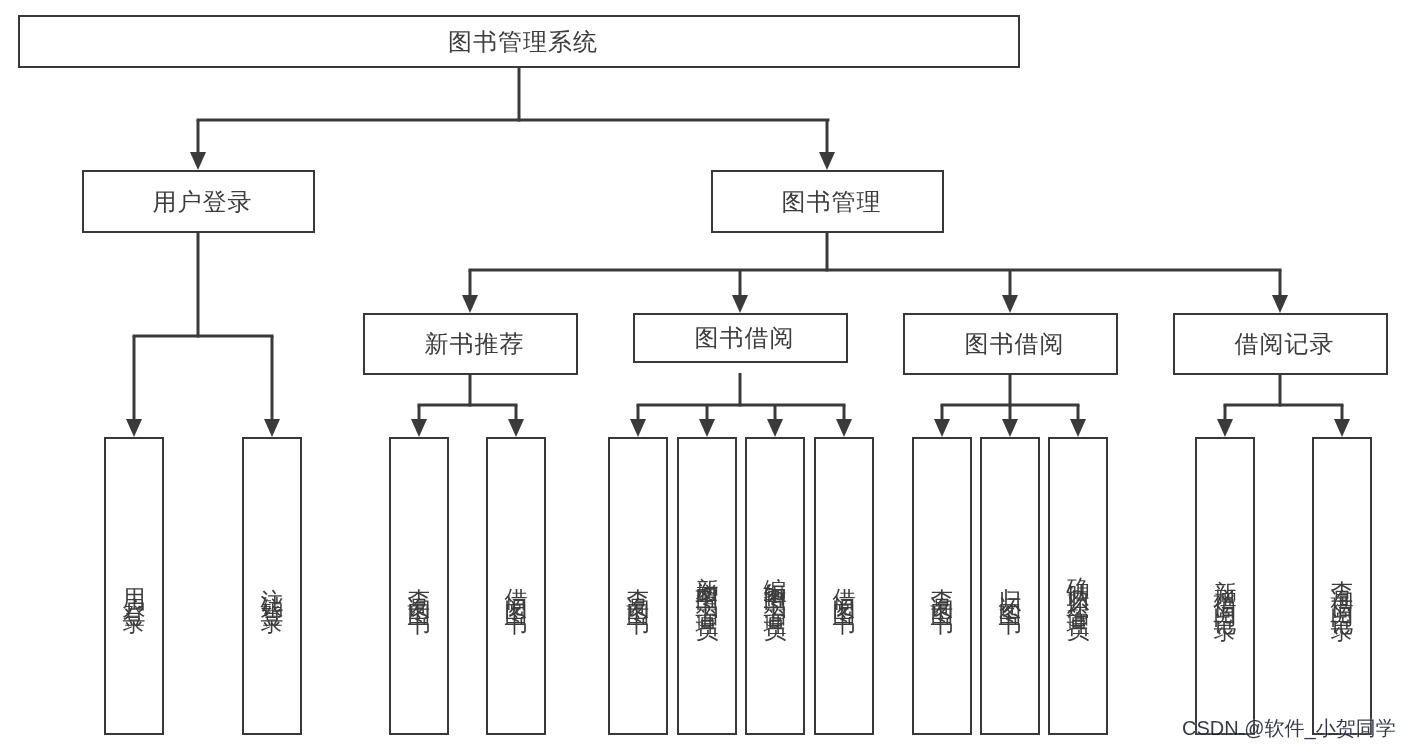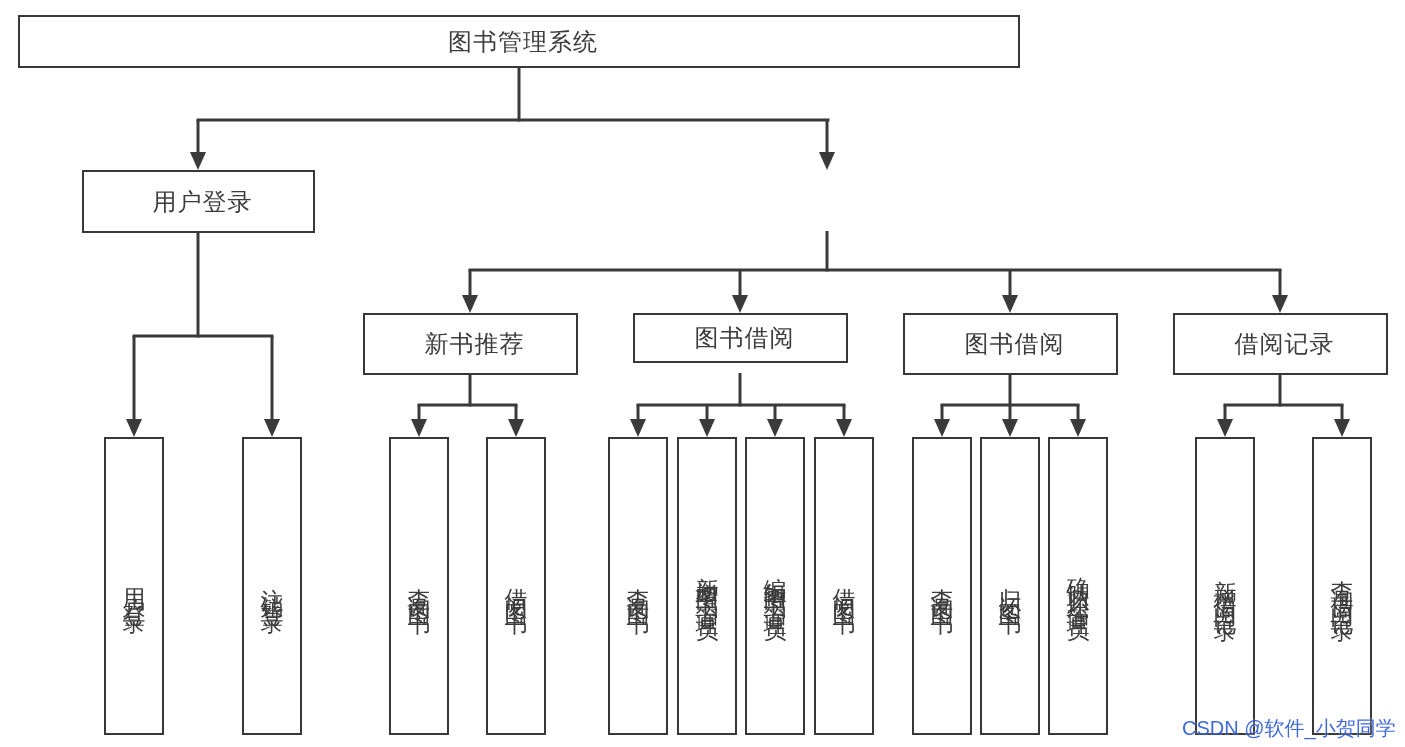--- a/index.html
+++ b/index.html
@@ -47,21 +47,21 @@
     white-space: nowrap;
   }
   .leaf-long span {
     letter-spacing: 6px;
   }
   .watermark {
     position: absolute;
     left: 1182px;
     top: 715px;
     font-size: 20px;
-    color: #1d4ed8;
+    color: #0f172a;
     opacity: 0.85;
     white-space: nowrap;
     z-index: 10;
     text-shadow: 0 0 2px #ffffff;
   }
 </style>
 </head>
 <body>
 
 <div class="stage">
@@ -132,20 +132,23 @@
     </g>
   </svg>
 
   <div class="node node-h" style="left:18px; top:15px; width:1002px; height:53px;">
     <span>图书管理系统</span>
   </div>
 
   <div class="node node-h" style="left:82px; top:170px; width:233px; height:63px;">
     <span>用户登录</span>
   </div>
+  <div class="node node-h" style="left:711px; top:170px; width:233px; height:63px;">
+    <span>图书管理</span>
+  </div>
 
   <div class="node node-h" style="left:363px; top:313px; width:215px; height:62px;justify-content:center;">
     <span>新书推荐</span>
   </div>
   <div class="node node-h" style="left:633px; top:313px; width:215px; height:50px;">
     <span>图书借阅</span>
   </div>
   <div class="node node-h" style="left:903px; top:313px; width:215px; height:62px;">
     <span>图书借阅</span>
   </div>

